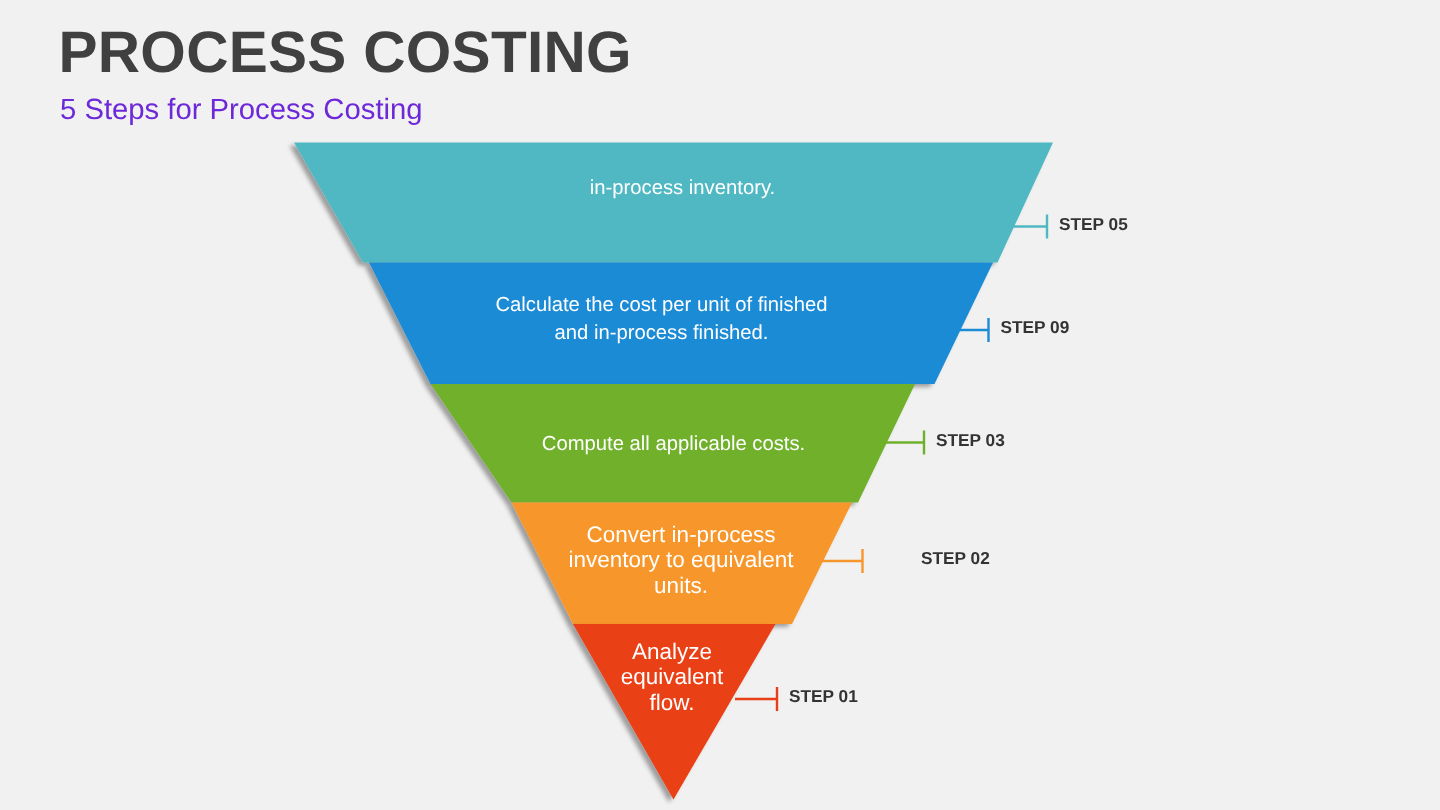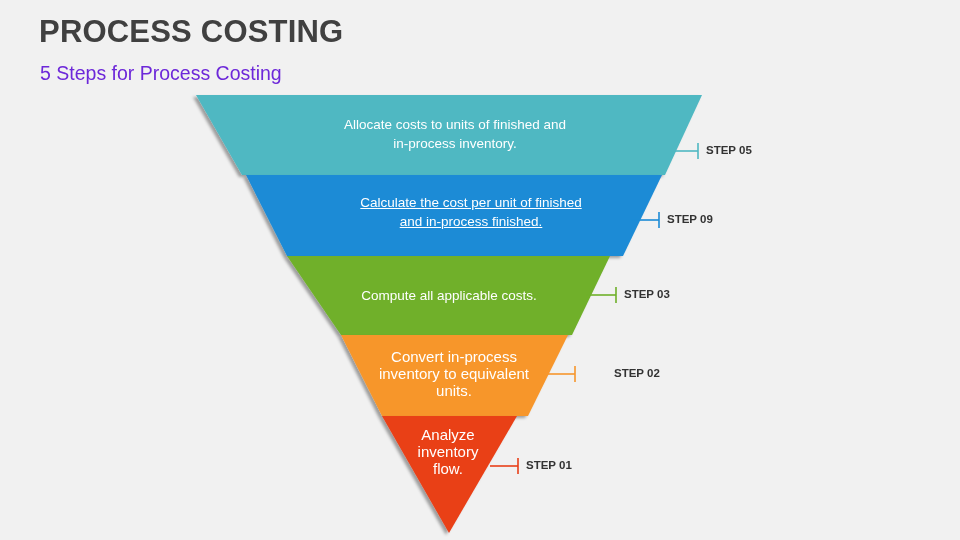--- a/index.html
+++ b/index.html
@@ -1,17 +1,17 @@
 <!DOCTYPE html>
 <html><head>
 <meta charset="utf-8">
 <style>
   html, body { margin:0; padding:0; }
   body { width:960px; height:540px; background:#f1f1f1; position:relative; overflow:hidden; font-family:"Liberation Sans", sans-serif; }
-  .title { position:absolute; left:39px; top:14px; font-size:31px; font-weight:bold; color:#404040; letter-spacing:0.2px; }
+  .title { position:absolute; left:39px; top:14px; font-size:39px; font-weight:bold; color:#404040; letter-spacing:0.2px; }
   .subtitle { position:absolute; left:40px; top:62px; font-size:19.5px; color:#6d28d9; }
   svg.funnel { position:absolute; left:0; top:0; }
   .band-text { position:absolute; color:#ffffff; text-align:center; font-size:13.5px; line-height:19px; transform:translateX(-50%); white-space:nowrap; }
   .band-text.small { font-size:15px; line-height:17px; }
   .step-label { position:absolute; font-size:11.5px; font-weight:bold; color:#333333; white-space:nowrap; }
 </style>
 </head>
 <body>
 
 <div class="title">PROCESS COSTING</div>
@@ -50,38 +50,37 @@
     <line x1="546" y1="374" x2="575" y2="374"></line>
       <line x1="575" y1="366" x2="575" y2="382"></line>
   </g>
   <g stroke="#e93f18" stroke-width="1.6">
     <line x1="490" y1="466" x2="518" y2="466"></line>
       <line x1="518" y1="458" x2="518" y2="474"></line>
   </g>
 </svg>
 
 <div class="band-text" style="left:455px; top:115px;">
-  <div>Allocate costs to units of finished and</div>
   <div>in-process inventory.</div>
 </div>
-<div class="band-text" style="left:471px; top:193px;text-decoration:underline;">
+<div class="band-text" style="left:441px; top:193px;">
   <div>Calculate the cost per unit of finished</div>
   <div>and in-process finished.</div>
 </div>
 <div class="band-text" style="left:449px; top:286px;">
   <div>Compute all applicable costs.</div>
 </div>
 <div class="band-text small" style="left:454px; top:348px;">
   <div>Convert in-process</div>
   <div>inventory to equivalent</div>
   <div>units.</div>
 </div>
 <div class="band-text small" style="left:448px; top:426px;">
   <div>Analyze</div>
-  <div>inventory</div>
+  <div>equivalent</div>
   <div>flow.</div>
 </div>
 
 <div class="step-label" style="left:706px; top:144px;">STEP 05</div>
 <div class="step-label" style="left:667px; top:213px;">STEP 09</div>
 <div class="step-label" style="left:624px; top:288px;">STEP 03</div>
 <div class="step-label" style="left:582px; top:367px;margin-left:32px;">STEP 02</div>
 <div class="step-label" style="left:526px; top:459px;">STEP 01</div>
 
 </body></html>

